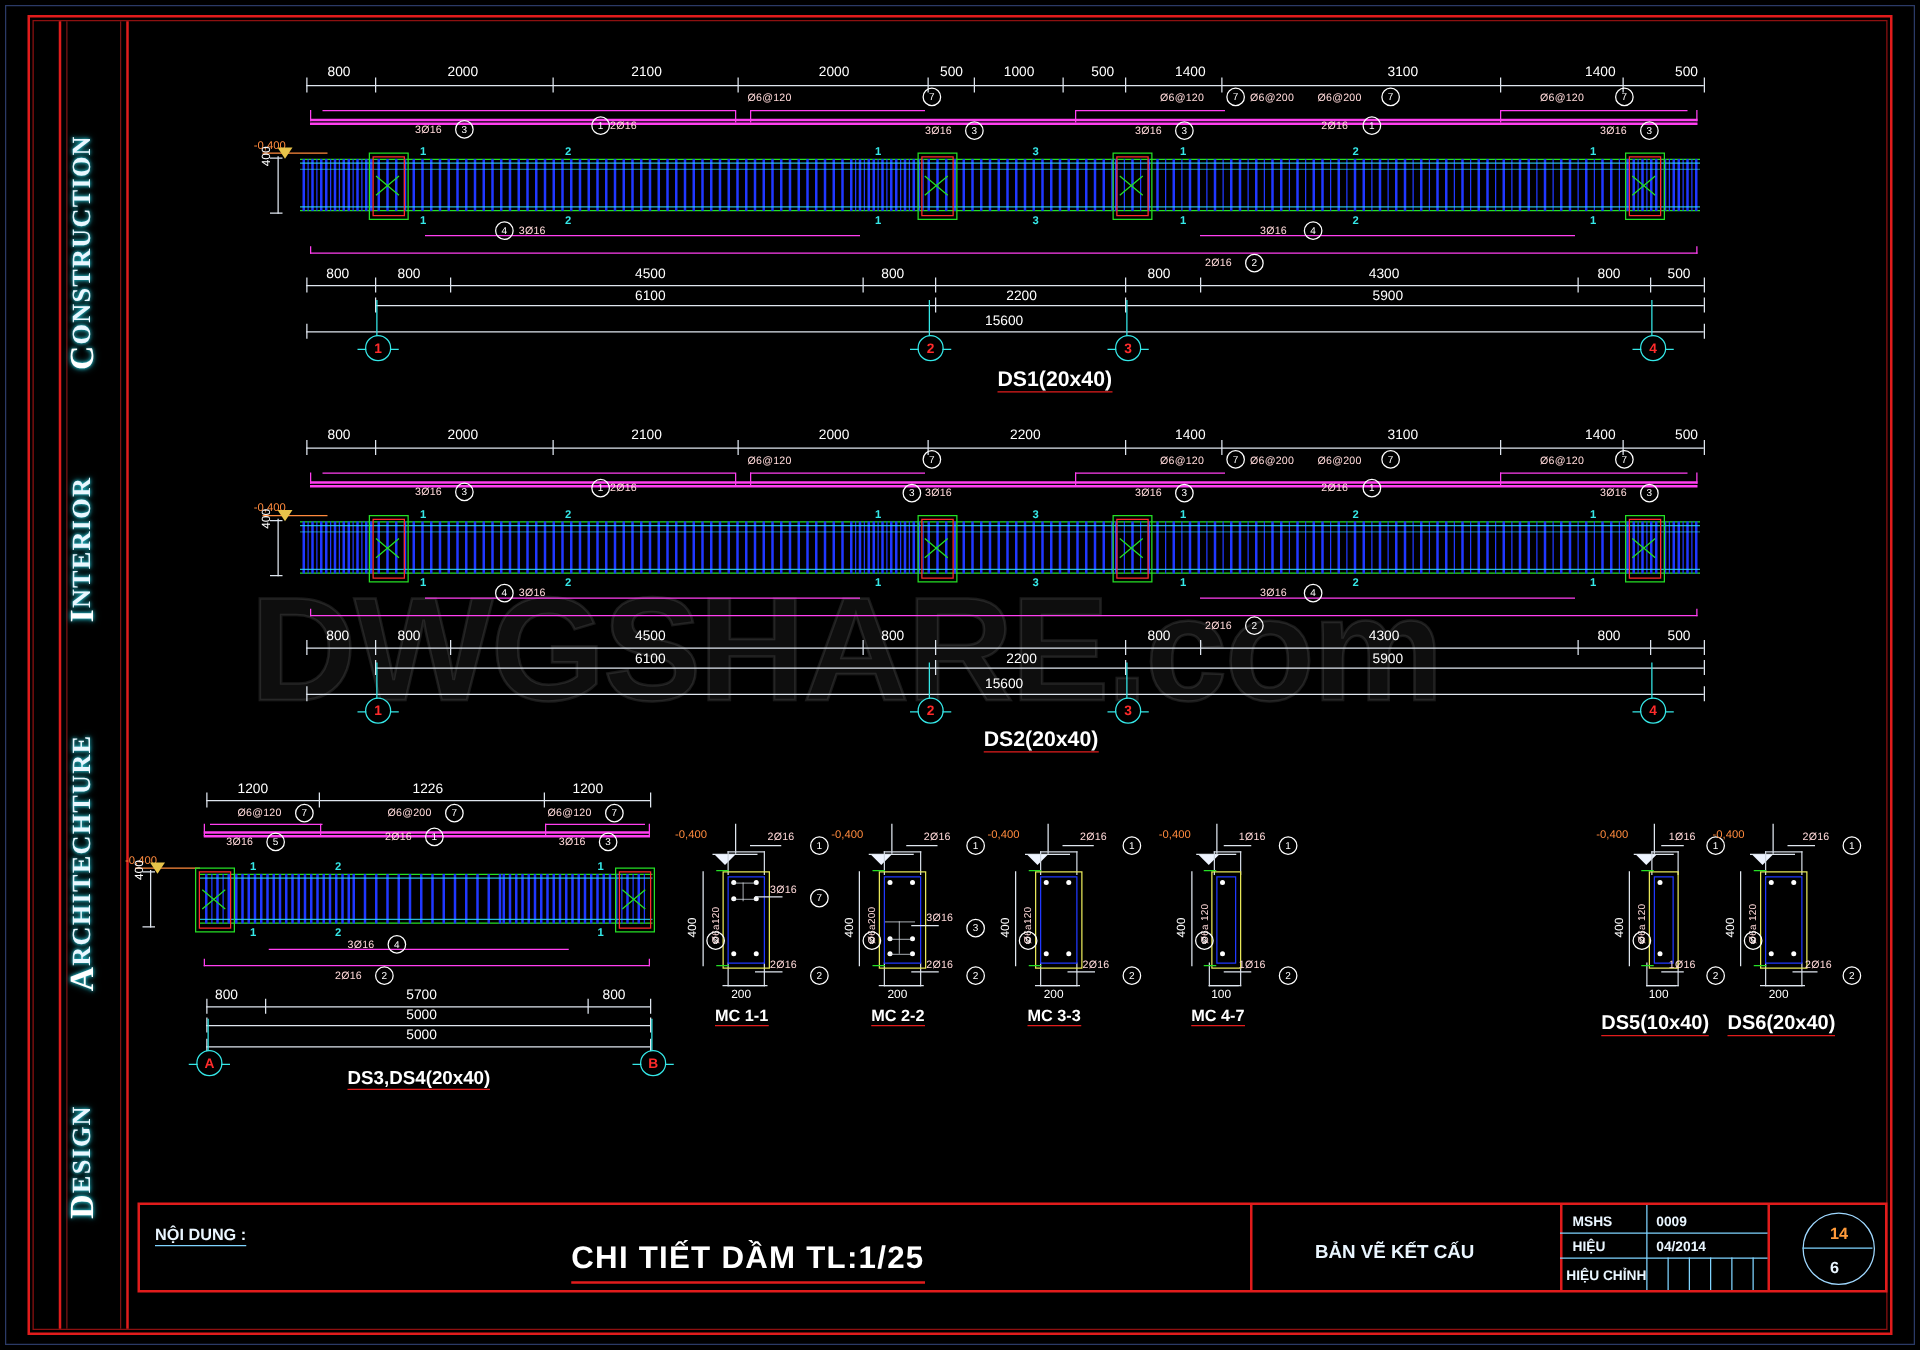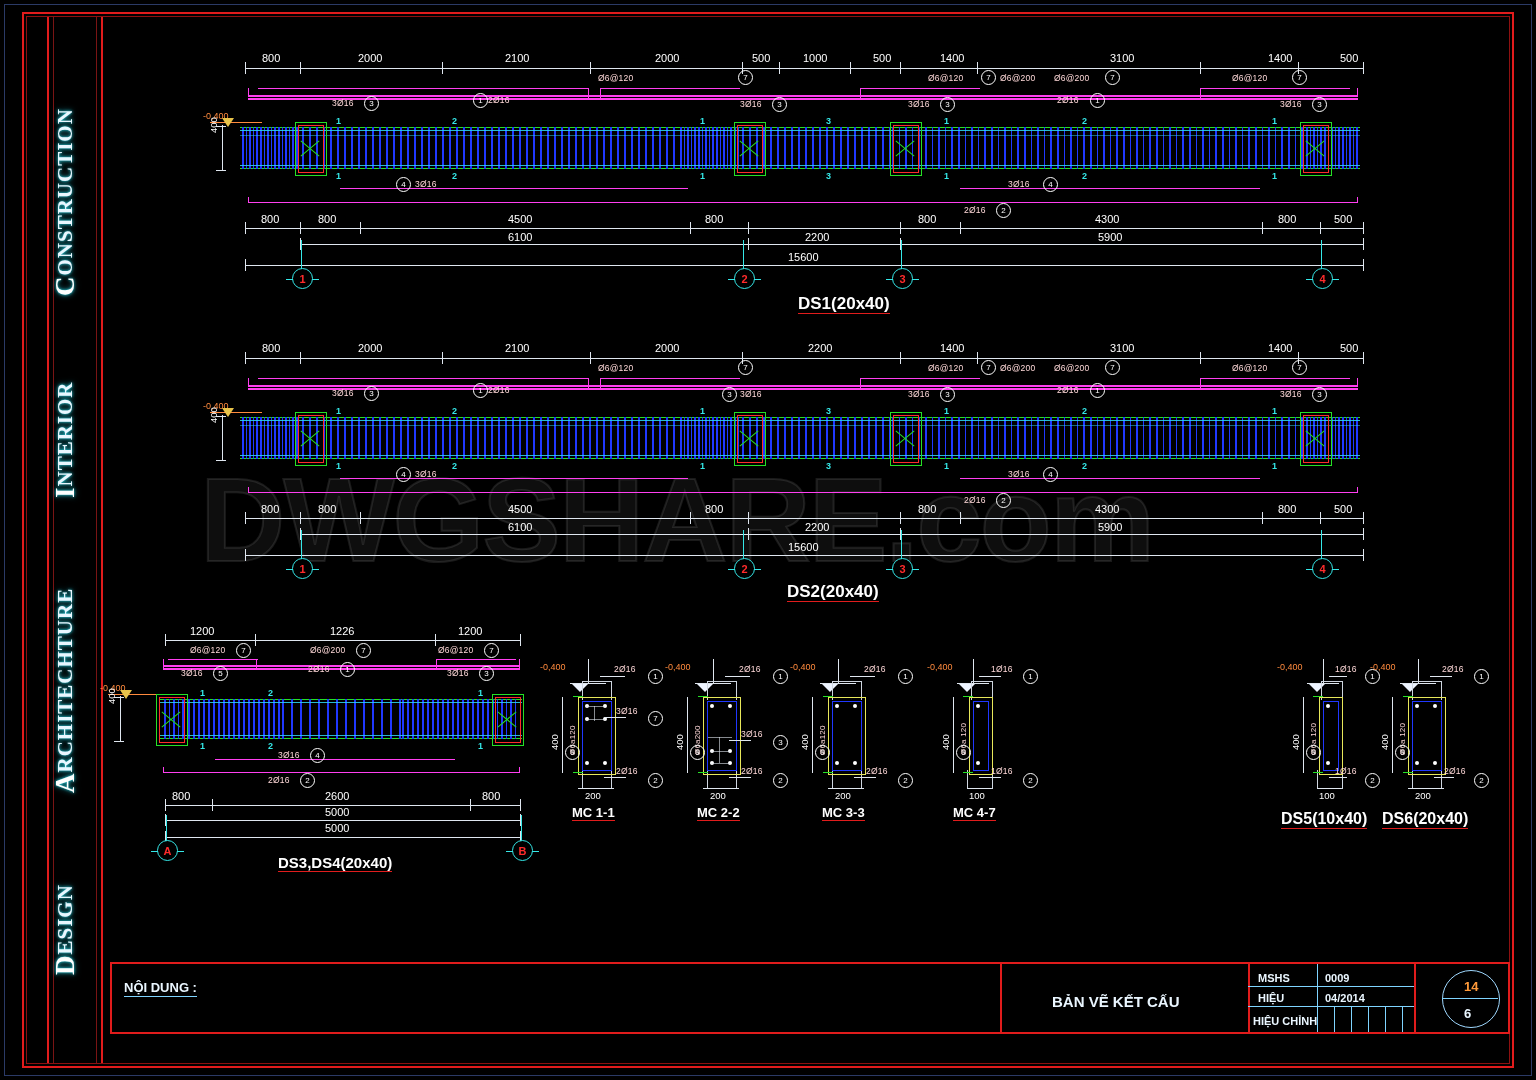--- a/index.html
+++ b/index.html
@@ -943,21 +943,21 @@
   <div class="v mag" style="left:519px;top:152px;height:6px"></div>
   <div class="t reb" style="left:268px;top:161px">2Ø16</div>
   <div class="bub" style="left:300px;top:158px">2</div>
 
   <div class="h w" style="left:165px;top:190px;width:355px"></div>
   <div class="dtick" style="left:165px;top:184px;height:12px"></div>
   <div class="dtick" style="left:212px;top:184px;height:12px"></div>
   <div class="dtick" style="left:470px;top:184px;height:12px"></div>
   <div class="dtick" style="left:520px;top:184px;height:12px"></div>
   <div class="t dim" style="left:172px;top:176px">800</div>
-  <div class="t dim" style="left:325px;top:176px">2600</div>
+  <div class="t dim" style="left:325px;top:176px">5700</div>
   <div class="t dim" style="left:482px;top:176px">800</div>
 
   <div class="h w" style="left:165px;top:205px;width:355px"></div>
   <div class="dtick" style="left:165px;top:199px;height:12px"></div>
   <div class="dtick" style="left:520px;top:199px;height:12px"></div>
   <div class="t dim" style="left:325px;top:192px">5000</div>
 
   <div class="h w" style="left:165px;top:222px;width:355px"></div>
   <div class="dtick" style="left:165px;top:216px;height:12px"></div>
   <div class="dtick" style="left:520px;top:216px;height:12px"></div>
@@ -1173,20 +1173,21 @@
   <div class="tbline-b" style="left:1136px;top:22px;width:166px;height:1px"></div>
   <div class="tbline-b" style="left:1136px;top:42px;width:166px;height:1px"></div>
   <div class="tbline-b" style="left:1205px;top:0;width:1px;height:68px"></div>
   <div class="tbline-b" style="left:1222px;top:42px;width:1px;height:26px"></div>
   <div class="tbline-b" style="left:1239px;top:42px;width:1px;height:26px"></div>
   <div class="tbline-b" style="left:1256px;top:42px;width:1px;height:26px"></div>
   <div class="tbline-b" style="left:1273px;top:42px;width:1px;height:26px"></div>
   <div class="tbline-b" style="left:1290px;top:42px;width:1px;height:26px"></div>
 
   <div class="tbtxt tbtxt-u" style="left:12px;top:16px;font-size:13px">NỘI DUNG :</div>
+  <div class="tbtxt" style="left:345px;top:28px;font-size:25px;color:#ffffff;border-bottom:2px solid #e11c1c;padding-bottom:4px;letter-spacing:1px">CHI TIẾT DẦM   TL:1/25</div>
   <div class="tbtxt" style="left:940px;top:29px;font-size:15px">BẢN VẼ KẾT CẤU</div>
 
   <div class="tbtxt" style="left:1146px;top:8px">MSHS</div>
   <div class="tbtxt" style="left:1213px;top:8px">0009</div>
   <div class="tbtxt" style="left:1146px;top:28px">HIỆU</div>
   <div class="tbtxt" style="left:1213px;top:28px">04/2014</div>
   <div class="tbtxt" style="left:1141px;top:51px">HIỆU CHỈNH</div>
 
   <div style="position:absolute;left:1330px;top:6px;width:56px;height:56px;border:1.5px solid #9fd8ff;border-radius:50%"></div>
   <div class="tbline-b" style="left:1330px;top:34px;width:56px;height:1px"></div>

